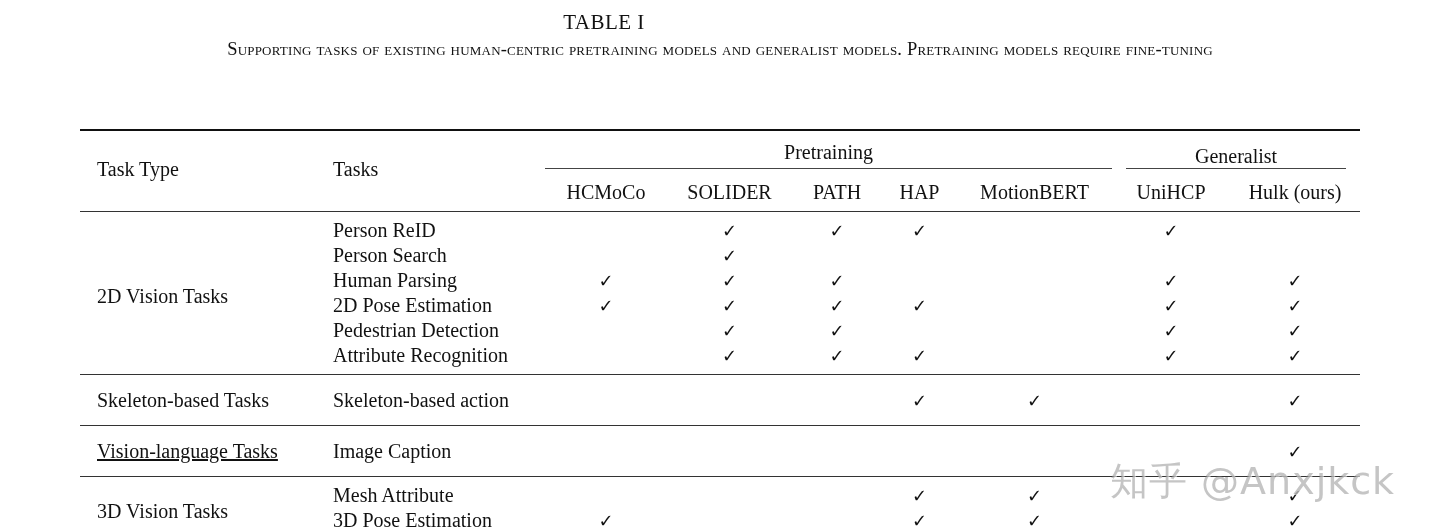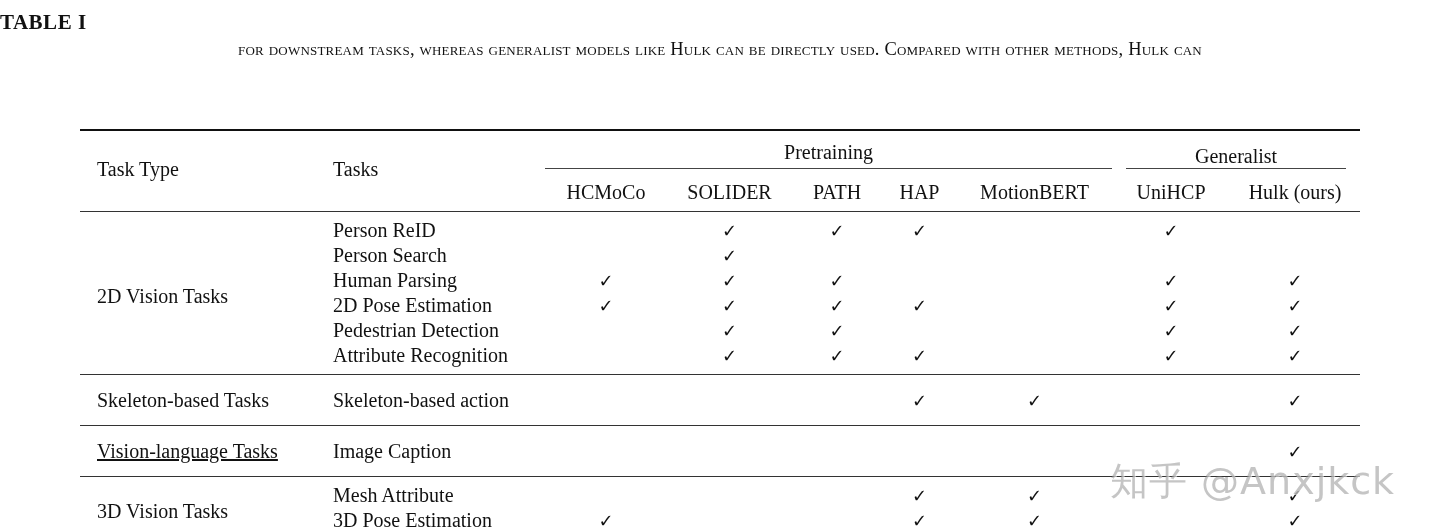--- a/index.html
+++ b/index.html
@@ -1,22 +1,22 @@
 <!DOCTYPE html>
 <html><head>
 <meta charset="utf-8">
 <style>
   html, body { margin: 0; padding: 0; background: #ffffff; }
   body {
     width: 1440px; height: 531px; overflow: hidden; position: relative;
     font-family: "Liberation Serif", "DejaVu Serif", serif; color: #111;
   }
   .title {
-    position: absolute; left: 0; top: 10px; width: 1208px; text-align: left;
-    font-size: 21px; letter-spacing: 0.5px; font-weight: bold;
+    position: absolute; left: 0; top: 10px; width: 1208px; text-align: center;
+    font-size: 21px; letter-spacing: 0.5px;
   }
   .caption {
     position: absolute; left: 0; top: 37px; width: 1440px; text-align: center;
     font-size: 18.5px; line-height: 25.5px; font-variant: small-caps; letter-spacing: 0.2px;
   }
   .table-wrap { position: absolute; left: 80px; top: 129px; width: 1280px; }
   table { border-collapse: collapse; width: 1280px; table-layout: fixed; font-size: 20px; }
   td, th { padding: 0; font-weight: normal; white-space: nowrap; }
   .rule-top { border-top: 2.5px solid #111; }
   .rule-mid { border-top: 1.5px solid #333; }
@@ -36,21 +36,21 @@
     position: absolute; left: 1110px; top: 456px; font-family: "DejaVu Sans", sans-serif;
     font-size: 38px; color: rgba(150,150,150,0.55); letter-spacing: 1px;
     text-shadow: 1px 1px 0 rgba(255,255,255,0.6);
   }
 </style>
 </head>
 <body>
 
 <div class="title">TABLE I</div>
 <div class="caption">
-  <div>for downstream tasks, whereas generalist models like Hulk can be directly used. Compared with other methods, Hulk can</div>
+  <div>Supporting tasks of existing human-centric pretraining models and generalist models. Pretraining models require fine-tuning</div>
 </div>
 
 <div class="table-wrap">
   <table>
     <colgroup>
       <col style="width:253px">
         <col style="width:212px">
       <col style="width:122px">
         <col style="width:125px">
         <col style="width:90px">

